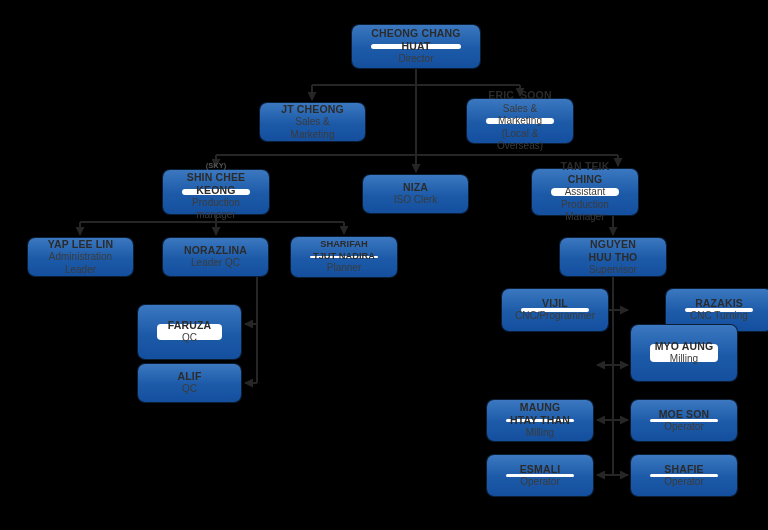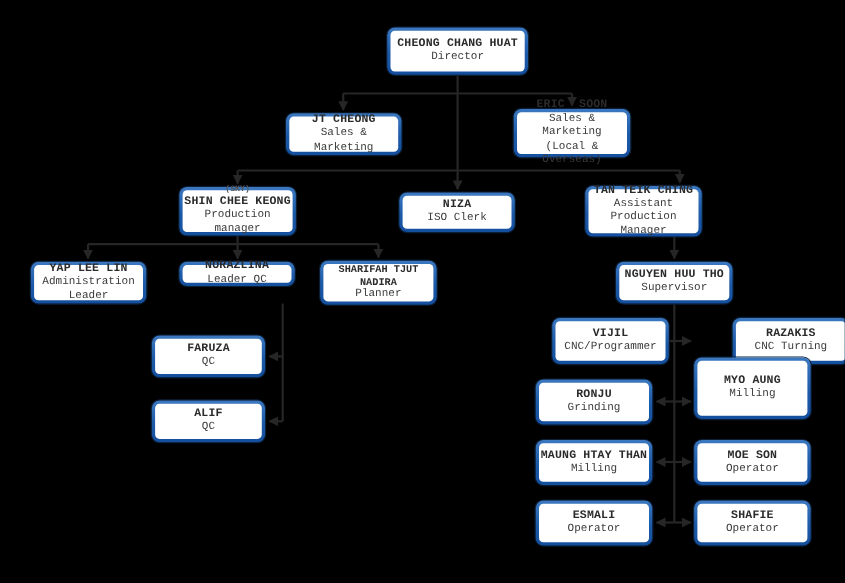--- a/index.html
+++ b/index.html
@@ -2,24 +2,23 @@
 <html><head>
 <meta charset="utf-8">
 <style>
   html,body { margin:0; padding:0; background:#000; }
   #stage {
     position:relative; width:768px; height:530px; background:#000000;
     font-family:"Liberation Sans", sans-serif; overflow:hidden;
   }
   #connectors { position:absolute; left:0; top:0; width:768px; height:530px; }
   .box {
-    position:absolute; box-sizing:border-box; border-radius:7px; padding:3px;
+    position:absolute; box-sizing:border-box; border-radius:7px; padding:19px;
     background:linear-gradient(180deg,#3b78c0 0%,#1c5aa8 55%,#144f9e 100%);
     box-shadow:0 0 0 1px #0b1e36;
-    font-family:Liberation Mono, monospace;
   }
   .box-inner {
     width:100%; height:100%; background:#ffffff; border-radius:4px;
     display:flex; flex-direction:column; align-items:center; justify-content:center;
     text-align:center; line-height:1.25;
   }
   .note { font-size:7.5px; font-weight:bold; color:#555; line-height:1.1;text-align:center; }
   .name { font-size:10.5px; font-weight:bold; color:#2b2b2b; white-space:pre-wrap; letter-spacing:.15px; }
   .name.small { font-size:9.3px; letter-spacing:0; }
   .role { font-size:10px; color:#3b3b3b; white-space:pre-line; }
@@ -138,21 +137,21 @@
     </div>
   </div>
 
   <div class="box" style="left:560px;top:238px;width:106px;height:38px">
     <div class="box-inner">
       <div class="name">NGUYEN HUU THO</div>
       <div class="role">Supervisor</div>
     </div>
   </div>
 
-  <div class="box" style="left:138px;top:305px;width:103px;height:38px">
+  <div class="box" style="left:138px;top:305px;width:103px;height:54px">
     <div class="box-inner">
       <div class="name">FARUZA</div>
       <div class="role">QC</div>
     </div>
   </div>
 
   <div class="box" style="left:138px;top:364px;width:103px;height:38px">
     <div class="box-inner">
       <div class="name">ALIF</div>
       <div class="role">QC</div>
@@ -166,26 +165,20 @@
     </div>
   </div>
 
   <div class="box" style="left:666px;top:289px;width:106px;height:42px">
     <div class="box-inner">
       <div class="name">RAZAKIS</div>
       <div class="role">CNC Turning</div>
     </div>
   </div>
 
-  <div class="box" style="left:487px;top:345px;width:106px;height:41px">
-    <div class="box-inner">
-      <div class="name">RONJU</div>
-      <div class="role">Grinding</div>
-    </div>
-  </div>
 
   <div class="box" style="left:631px;top:325px;width:106px;height:56px">
     <div class="box-inner">
       <div class="name">MYO AUNG</div>
       <div class="role">Milling</div>
     </div>
   </div>
 
   <div class="box" style="left:487px;top:400px;width:106px;height:41px">
     <div class="box-inner">

